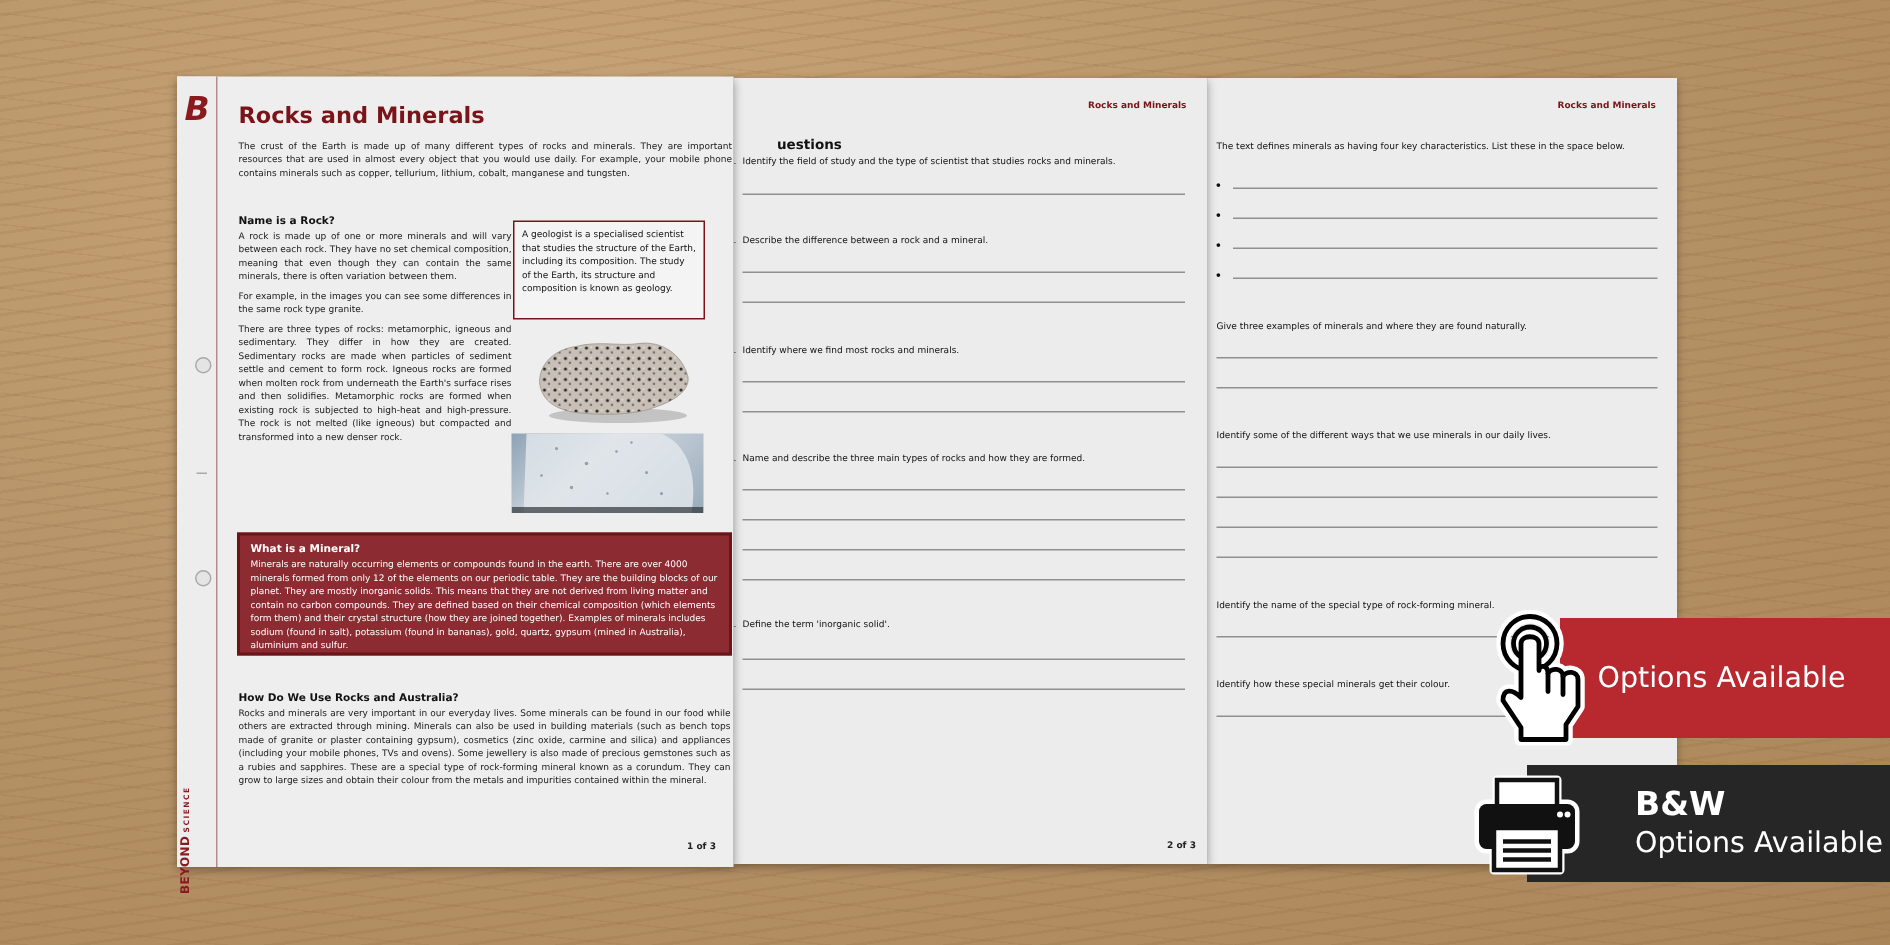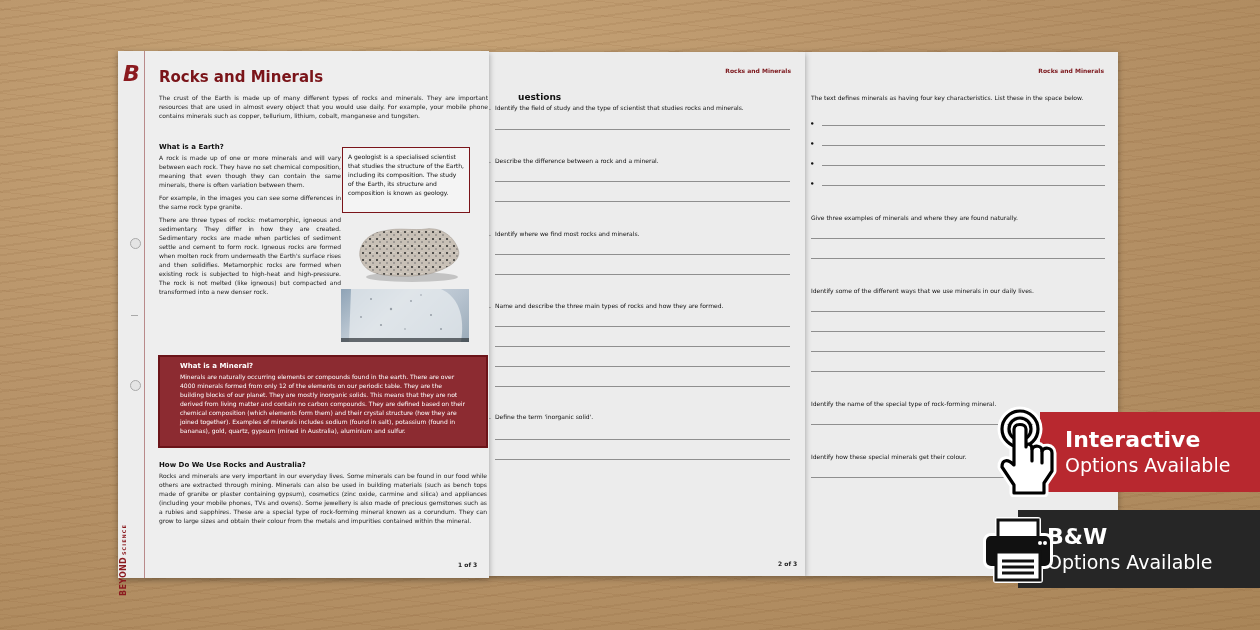--- a/index.html
+++ b/index.html
@@ -30,21 +30,21 @@
   .beyond .sci { font-size: 5px; letter-spacing: 1px; margin-left: 2px; }
 
   .p1-content { position: absolute; left: 41px; top: 17px; width: 329px; }
   .title { font: 700 15px "DejaVu Sans", sans-serif; color: #7a1419; margin-bottom: 7px; }
   .body { font: 6px/9px "DejaVu Sans", sans-serif; color: #1a1a1a; text-align: justify; }
   .h2 { font: 700 7px "DejaVu Sans", sans-serif; color: #111; margin: 10px 0 2px; }
   .col-l { position: absolute; left: 41px; width: 182px; }
   .geo-box { position: absolute; left: 224px; top: 96px; width: 128px; height: 66px; border: 1.5px solid #7a1419; padding: 4px 5px; font: 6px/9px "DejaVu Sans", sans-serif; color: #111; background: #f4f4f4; }
   .rock1 { position: absolute; left: 236px; top: 172px; width: 110px; height: 60px; }
   .rock2 { position: absolute; left: 223px; top: 238px; width: 128px; height: 53px; background: linear-gradient(135deg, #8ea3b6 0%, #cdd5dd 40%, #b7c3cf 70%, #9aabb9 100%); overflow: hidden; }
-  .mineral-box { position: absolute; left: 40px; top: 304px; width: 330px; height: 93px; background: #8c2b31; border: 2px solid #6b1419; padding: 5px 20px; color: #fff; }
+  .mineral-box { position: absolute; left: 40px; top: 304px; width: 330px; height: 82px; background: #8c2b31; border: 2px solid #6b1419; padding: 5px 7px; color: #fff; }
   .mineral-box .h { font: 700 7px "DejaVu Sans", sans-serif; margin-bottom: 2px; }
   .mineral-box .t { font: 6px/9px "DejaVu Sans", sans-serif; }
   .use-sec { position: absolute; left: 41px; top: 410px; width: 328px; }
   .pnum { position: absolute; font: 700 6px "DejaVu Sans", sans-serif; color: #222; }
 
   
   .run-head { position: absolute; right: 14px; top: 15px; font: 700 6px "DejaVu Sans", sans-serif; color: #7a1419; }
   .q-head { position: absolute; left: 0; top: 40px; font: 700 9px "DejaVu Sans", sans-serif; color: #111; padding-left: 29px; }
   .q { position: absolute; left: 6px; width: 296px; font: 6px "DejaVu Sans", sans-serif; color: #111; }
   .q .dot { position: absolute; left: -6px; }
@@ -128,21 +128,21 @@
     <div class="punch" style="top:329px;"></div>
     <div class="beyond"><span>BEYOND</span><span class="sci">SCIENCE</span></div>
   </div>
 
   <div class="p1-content">
     <div class="title">Rocks and Minerals</div>
     <div class="body">The crust of the Earth is made up of many different types of rocks and minerals. They are important resources that are used in almost every object that you would use daily. For example, your mobile phone contains minerals such as copper, tellurium, lithium, cobalt, manganese and tungsten.</div>
   </div>
 
   <div class="col-l" style="top:90px;">
-    <div class="h2" style="margin-top:2px;">What is a Earth?</div>
+    <div class="h2" style="margin-top:2px;">Name is a Rock?</div>
     <div class="body">A rock is made up of one or more minerals and will vary between each rock. They have no set chemical composition, meaning that even though they can contain the same minerals, there is often variation between them.</div>
     <div class="body" style="margin-top:4px;">For example, in the images you can see some differences in the same rock type granite.</div>
     <div class="body" style="margin-top:4px;">There are three types of rocks: metamorphic, igneous and sedimentary. They differ in how they are created. Sedimentary rocks are made when particles of sediment settle and cement to form rock. Igneous rocks are formed when molten rock from underneath the Earth's surface rises and then solidifies. Metamorphic rocks are formed when existing rock is subjected to high-heat and high-pressure. The rock is not melted (like igneous) but compacted and transformed into a new denser rock.</div>
   </div>
 
   <div class="geo-box">A geologist is a specialised scientist that studies the structure of the Earth, including its composition. The study of the Earth, its structure and composition is known as geology.</div>
 
   <svg class="rock1" viewBox="0 0 110 60">
     <defs>
       <pattern id="speck" width="7" height="7" patternUnits="userSpaceOnUse">
@@ -182,41 +182,40 @@
   <div class="use-sec">
     <div class="h2" style="margin-top:0;">How Do We Use Rocks and Australia?</div>
     <div class="body">Rocks and minerals are very important in our everyday lives. Some minerals can be found in our food while others are extracted through mining. Minerals can also be used in building materials (such as bench tops made of granite or plaster containing gypsum), cosmetics (zinc oxide, carmine and silica) and appliances (including your mobile phones, TVs and ovens). Some jewellery is also made of precious gemstones such as a rubies and sapphires. These are a special type of rock-forming mineral known as a corundum. They can grow to large sizes and obtain their colour from the metals and impurities contained within the mineral.</div>
   </div>
 
   <div class="pnum" style="left:340px; top:510px;">1 of 3</div>
 </div>
 
 <div class="badge badge-int">
   <div class="badge-text" style="margin-left:25px;">
-    <span class="big">Interactive</span>
     <span class="small">Options Available</span>
   </div>
 </div>
 <div class="icon-wrap" style="left:996px; top:405px;">
   <svg width="62" height="92" viewBox="0 0 62 92">
     <g stroke="#fff" stroke-width="9" fill="none" stroke-linejoin="round" stroke-linecap="round">
       <circle cx="24" cy="24" r="18"></circle>
       <path d="M18,24 L18,60 C12,54 6,54 6,62 L18,80 L18,88 L48,88 L48,78 L56,66 L56,48 C56,42 48,42 46,46 C46,40 38,40 36,44 C36,38 30,38 30,42 L30,24 C30,18 18,18 18,24 Z"></path>
     </g>
     <g stroke="#000" stroke-width="3.2" fill="#fff" stroke-linejoin="round" stroke-linecap="round">
       <circle cx="24" cy="24" r="18" fill="none"></circle>
       <circle cx="24" cy="24" r="11" fill="none"></circle>
       <path d="M18,24 L18,60 C12,54 6,54 6,62 L18,80 L18,88 L48,88 L48,78 L56,66 L56,48 C56,42 48,42 46,46 C46,40 38,40 36,44 C36,38 30,38 30,42 L30,24 C30,18 18,18 18,24 Z"></path>
       <path d="M36,44 L36,56 M46,46 L46,58" fill="none"></path>
     </g>
   </svg>
 </div>
 
 <div class="badge badge-bw">
-  <div class="badge-text" style="margin-left:29px;">
+  <div class="badge-text" style="margin-left:72px;">
     <span class="big">B&amp;W</span>
     <span class="small">Options Available</span>
   </div>
 </div>
 <div class="icon-wrap" style="left:982px; top:516px;">
   <svg width="72" height="68" viewBox="0 0 72 68">
     <g stroke="#fff" stroke-width="6" stroke-linejoin="round" fill="#111">
       <rect x="16" y="4" width="40" height="18"></rect>
       <rect x="4" y="20" width="64" height="30" rx="5"></rect>
       <rect x="14" y="36" width="44" height="28"></rect>

